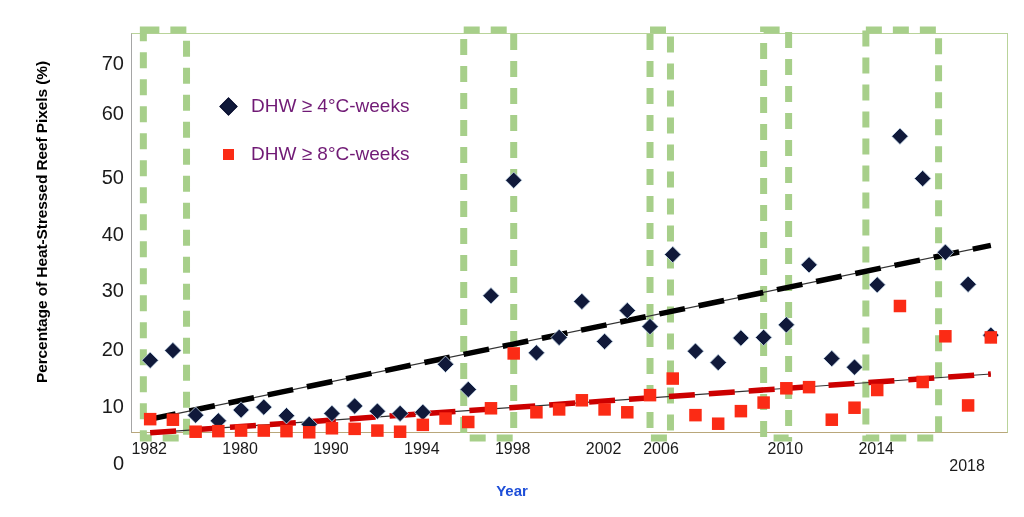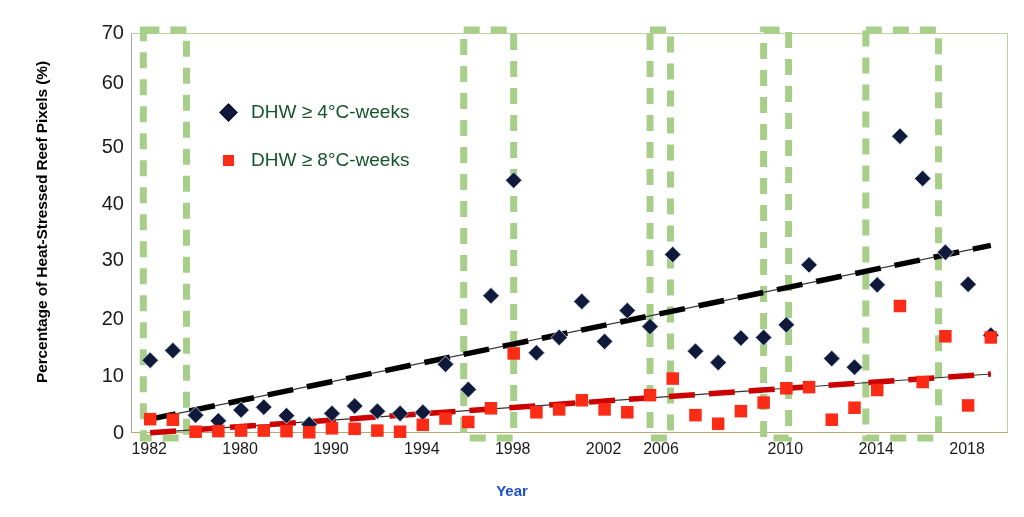--- a/index.html
+++ b/index.html
@@ -46,20 +46,21 @@
   }
   
   .ytick {
     position: absolute;
     right: 0;
     width: 60px;
     text-align: right;
     font-size: 20px;
     color: #1a1a1a;
     line-height: 1;
+    margin-top: 31px;
   }
   #yticks {
     position: absolute;
     left: 38px;
     top: 0;
     width: 86px;
     height: 517px;
   }
   .xtick {
     position: absolute;
@@ -89,23 +90,23 @@
     left: 0;
     top: 0;
     width: 877px;
     height: 400px;
     overflow: visible;
   }
   
   #legend {
     position: absolute;
     left: 205px;
-    top: 88px;
+    top: 82px;
     font-size: 19px;
-    color: #14532d;
+    color: #701a75;
   }
   .legend-row {
     display: flex;
     align-items: center;
     height: 48px;
   }
   .legend-marker {
     width: 46px;
     display: flex;
     justify-content: center;
@@ -257,14 +258,14 @@
 
 <div class="xtick" style="left: 149.176px;">1982</div>
     <div class="xtick" style="left: 240.057px;">1980</div>
     <div class="xtick" style="left: 330.938px;">1990</div>
     <div class="xtick" style="left: 421.819px;">1994</div>
     <div class="xtick" style="left: 512.699px;">1998</div>
     <div class="xtick" style="left: 603.58px;">2002</div>
     <div class="xtick" style="left: 661px;">2006</div>
     <div class="xtick" style="left: 785.342px;">2010</div>
     <div class="xtick" style="left: 876.223px;">2014</div>
-    <div class="xtick" style="left: 967.104px;">2018</div>
+    <div class="xtick" style="left: 967.104px; margin-top: 17px;">2018</div>
   </div>
 
 </body></html>

